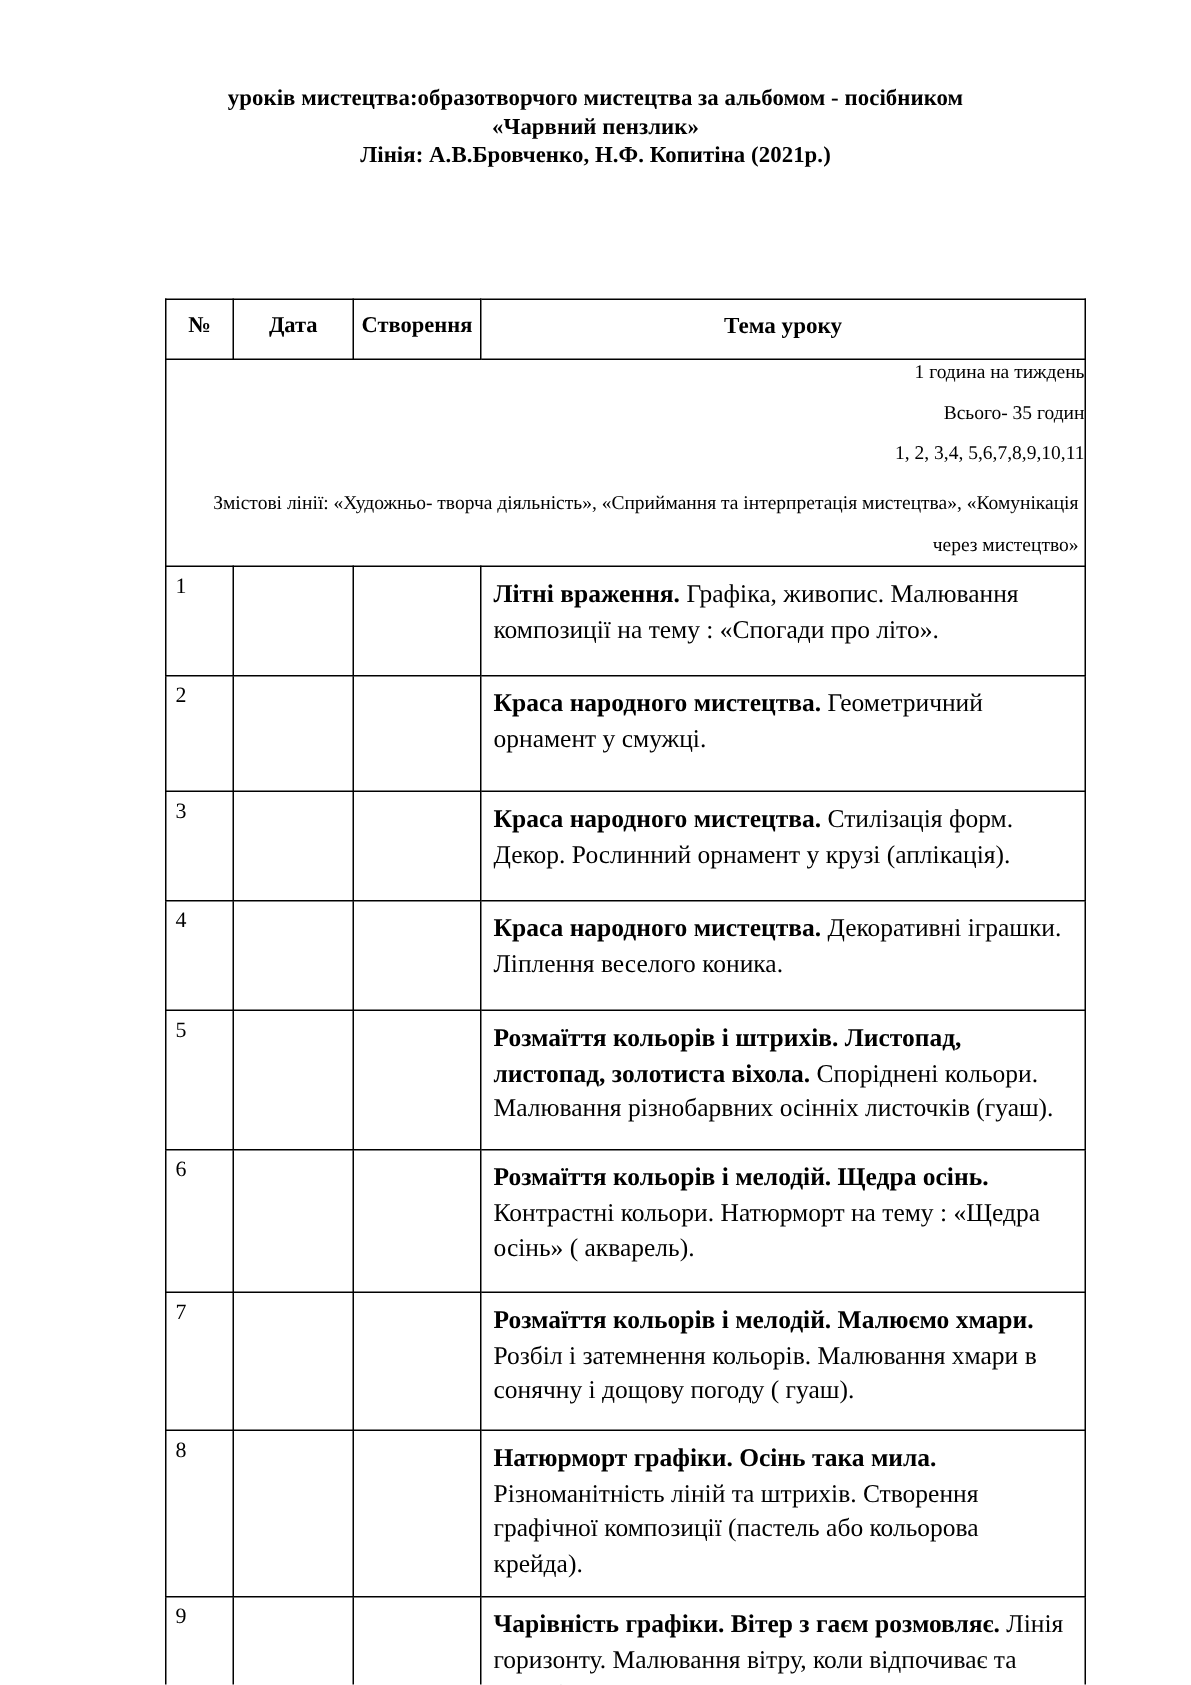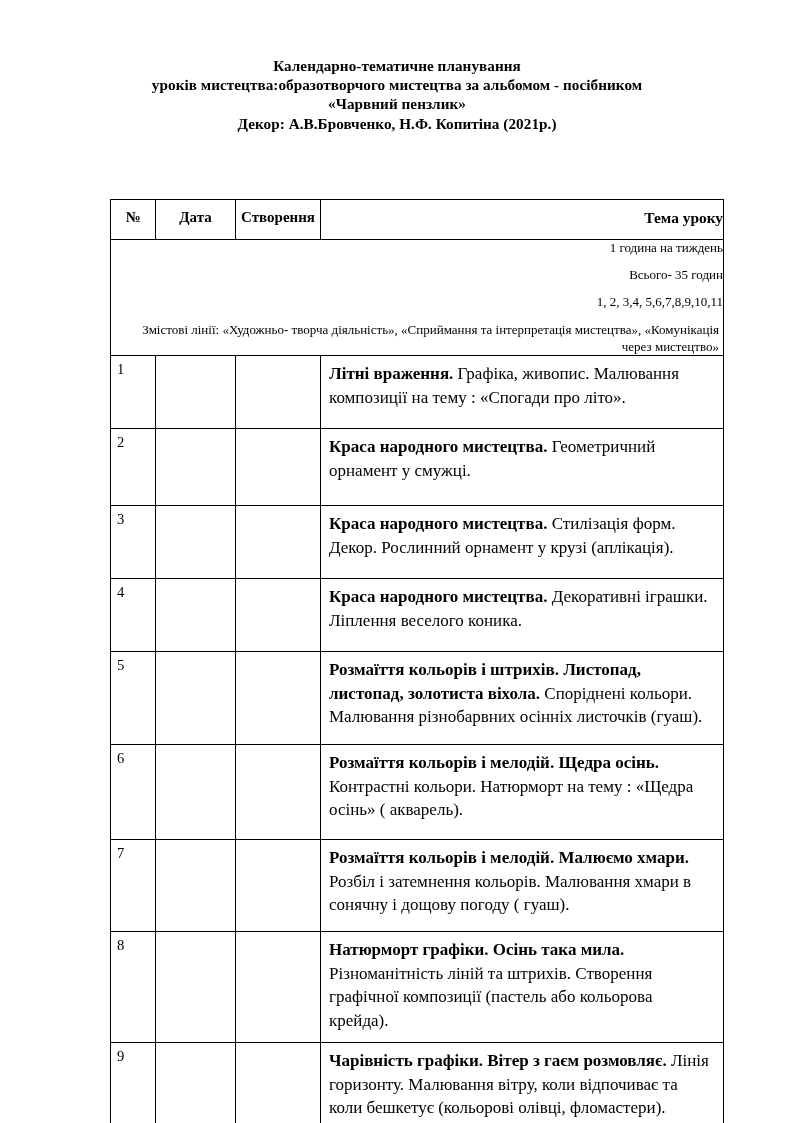--- a/index.html
+++ b/index.html
@@ -69,37 +69,36 @@
     height: 40px;
     text-align: center;
     font-weight: bold;
     font-size: 15px;
     vertical-align: top;
     padding-top: 9px;
     box-sizing: border-box;
   }
   .hdr td.theme-h {
     font-size: 15.4px;
-    text-align: right;
   }
 
   
   .info-cell {
     padding: 9px 16px 14px 16px;
     text-align: right;
     font-weight: bold;
     font-size: 13px;
     line-height: 15px;
   }
   .info-cell p {
     margin: 0 0 12px 0;
   }
   .info-cell p:last-child {
     margin-bottom: 0;
-    line-height: 17px;
+    line-height: 28px;
   }
   .info-cell .lines {
     padding: 0 4px;
   }
 
   
   .kt-row td.num {
     text-align: left;
     padding: 5px 0 0 6px;
     font-size: 14.6px;
@@ -128,24 +127,23 @@
   .r7 td { height: 75px; }
   .r8 td { height: 77px; }
   .r9 td { height: 78px; }
 </style>
 </head>
 <body>
 
 <div class="page">
 
   <div class="doc-heading">
-    <span class="hline">Календарно-тематичне планування</span>
     <span class="hline">уроків мистецтва:образотворчого мистецтва за альбомом - посібником</span>
     <span class="hline">«Чарвний пензлик»</span>
-    <span class="hline">Декор: А.В.Бровченко, Н.Ф. Копитіна (2021р.)</span>
+    <span class="hline">Лінія: А.В.Бровченко, Н.Ф. Копитіна (2021р.)</span>
   </div>
 
   <table class="kt-table">
     <colgroup>
       <col class="c-num">
       <col class="c-date">
       <col class="c-note">
       <col class="c-theme">
     </colgroup>
     <tbody>

